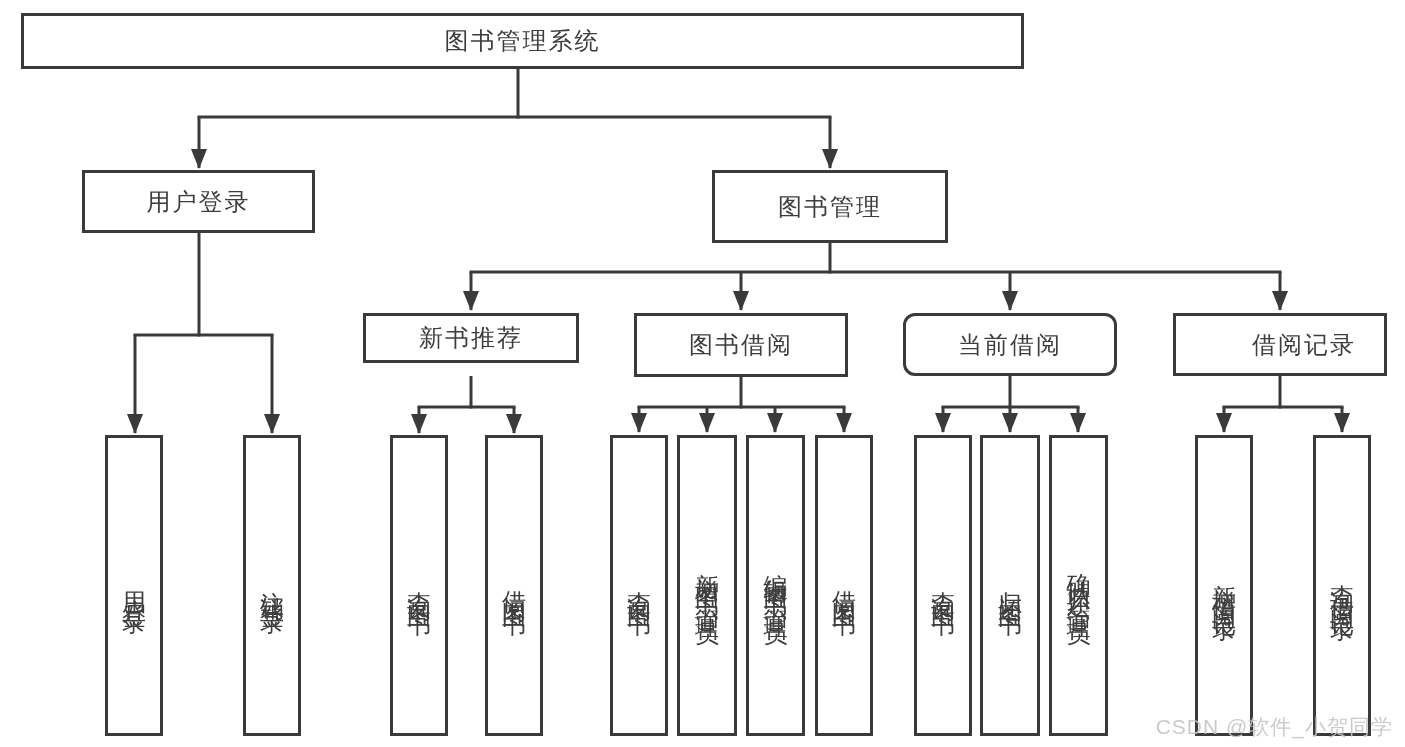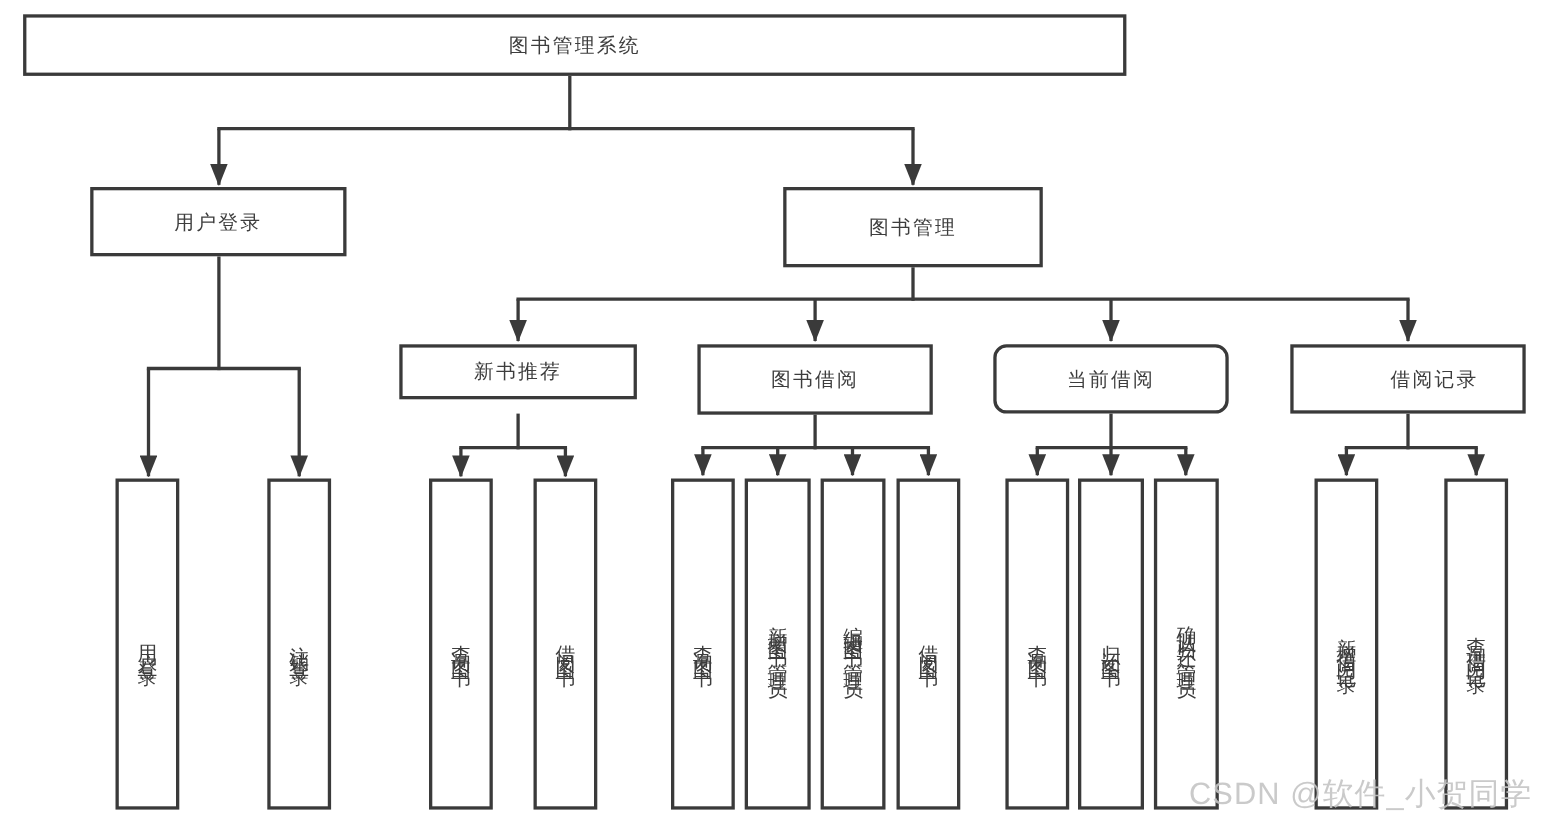--- a/index.html
+++ b/index.html
@@ -5,30 +5,30 @@
   html,body{margin:0;padding:0;background:#ffffff;}
   .stage{
     position:relative;width:1405px;height:747px;background:#ffffff;overflow:hidden;
     font-family:"Liberation Sans","DejaVu Sans",sans-serif;
   }
   .connectors{position:absolute;left:0;top:0;width:1405px;height:747px;pointer-events:none;}
   .connectors path{stroke:#3a3a3a;stroke-width:3;fill:none;}
   .box{
     position:absolute;box-sizing:border-box;border:3px solid #3a3a3a;background:#ffffff;
     display:flex;align-items:center;justify-content:center;
-    color:#3d3d3d;font-size:18px;z-index:2;
+    color:#3d3d3d;font-size:24px;z-index:2;
   }
   .hbox span{letter-spacing:2px;white-space:nowrap;}
   .vtext{
     writing-mode:vertical-rl;text-orientation:mixed;
     letter-spacing:7px;line-height:1;white-space:nowrap;
   }
   .watermark{
     position:absolute;right:12px;bottom:6px;z-index:5;
-    font-size:28px;color:#c5c5c5;opacity:.9;letter-spacing:1px;white-space:nowrap;
+    font-size:21px;color:#c5c5c5;opacity:.9;letter-spacing:1px;white-space:nowrap;
   }
 </style>
 </head>
 <body>
 
 <div class="stage">
 
   <svg class="connectors" width="1405" height="747" viewBox="0 0 1405 747" xmlns="http://www.w3.org/2000/svg">
     <defs>
       <marker id="arr" viewBox="0 0 20 16" markerUnits="userSpaceOnUse" markerWidth="20" markerHeight="16" refX="19" refY="8" orient="auto">

